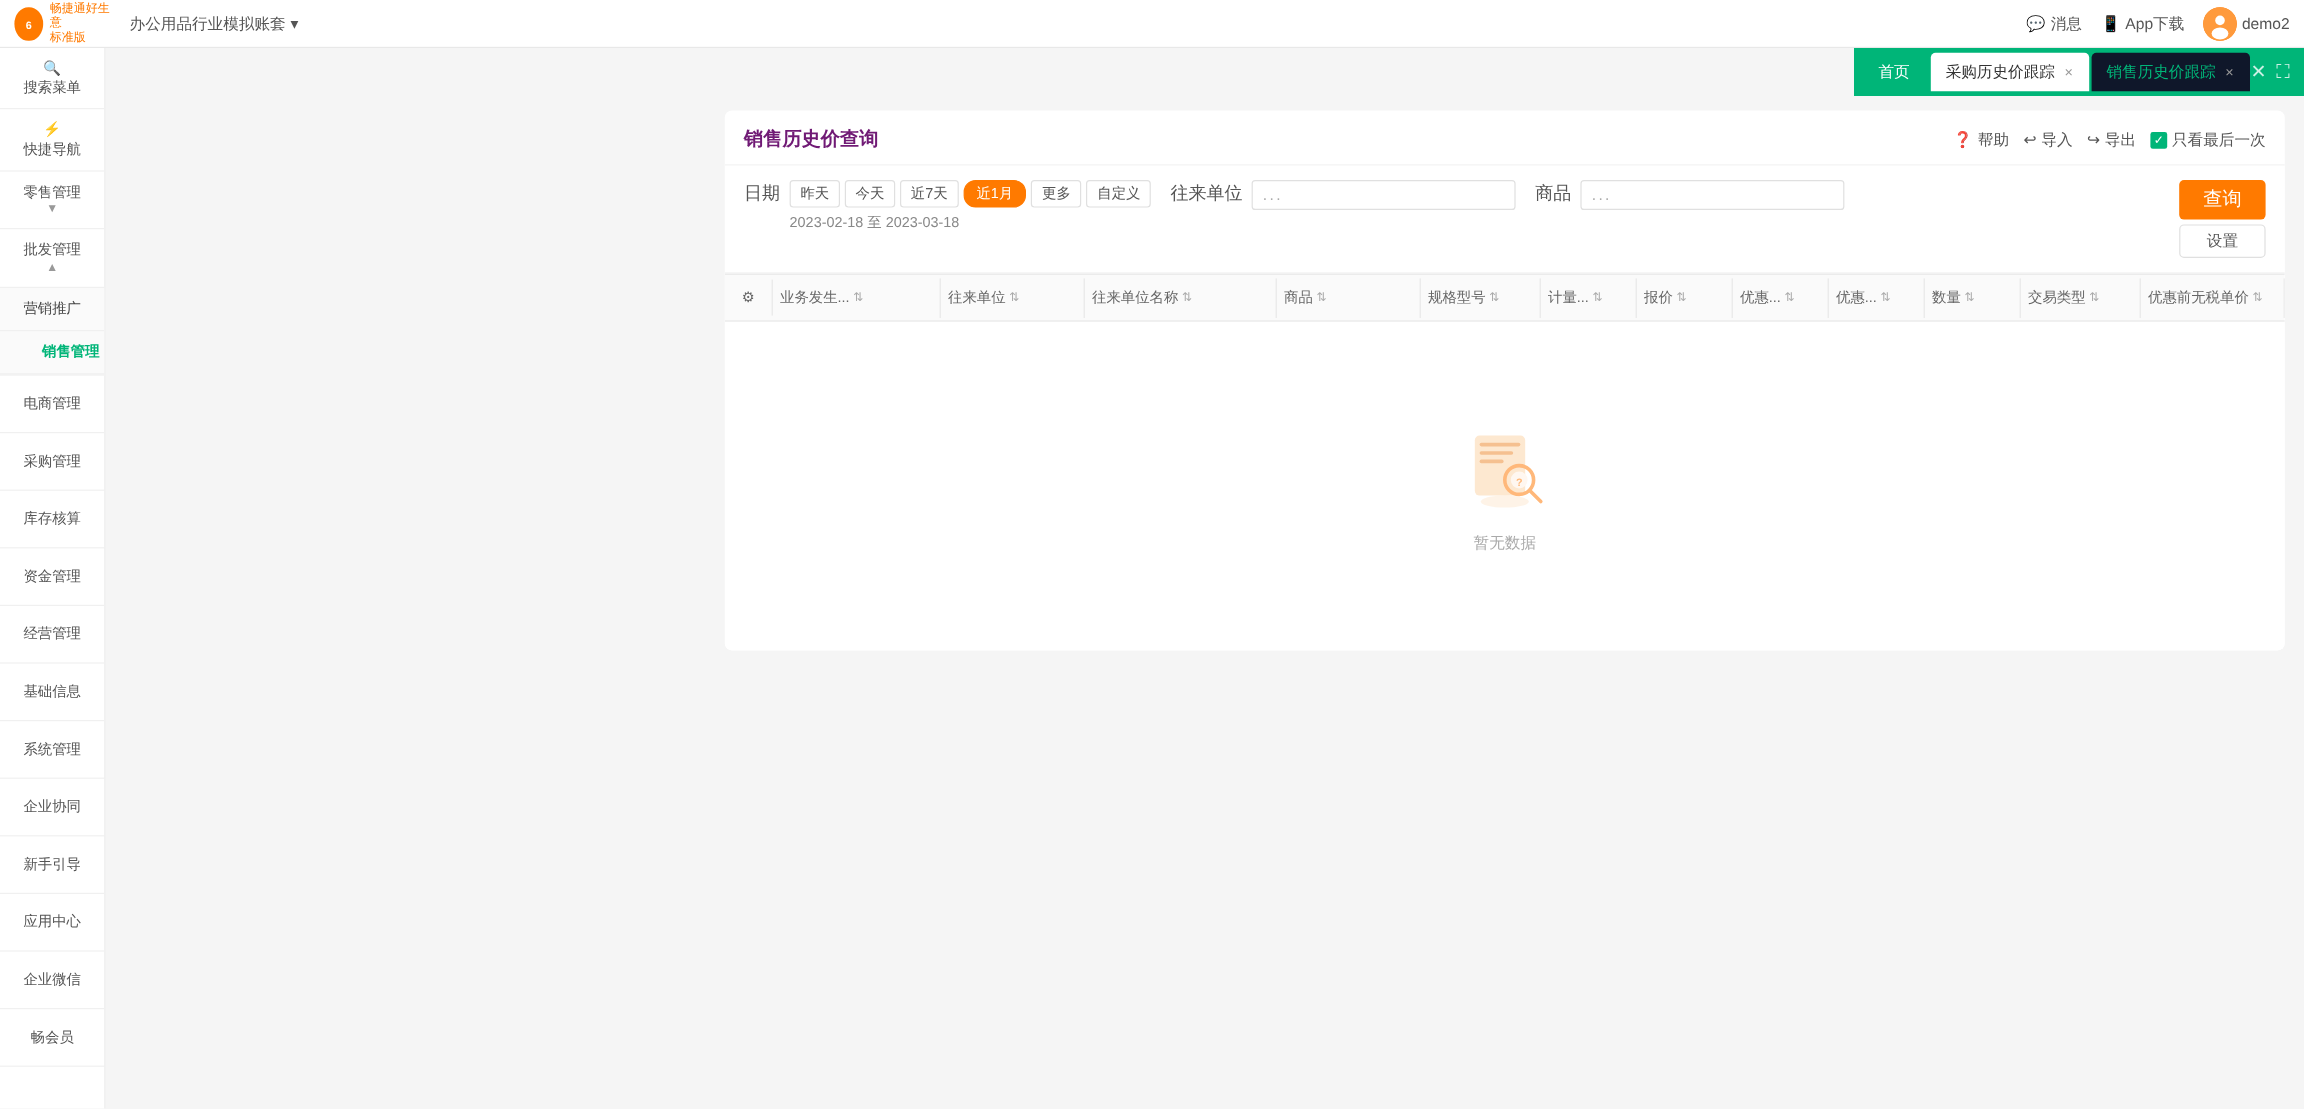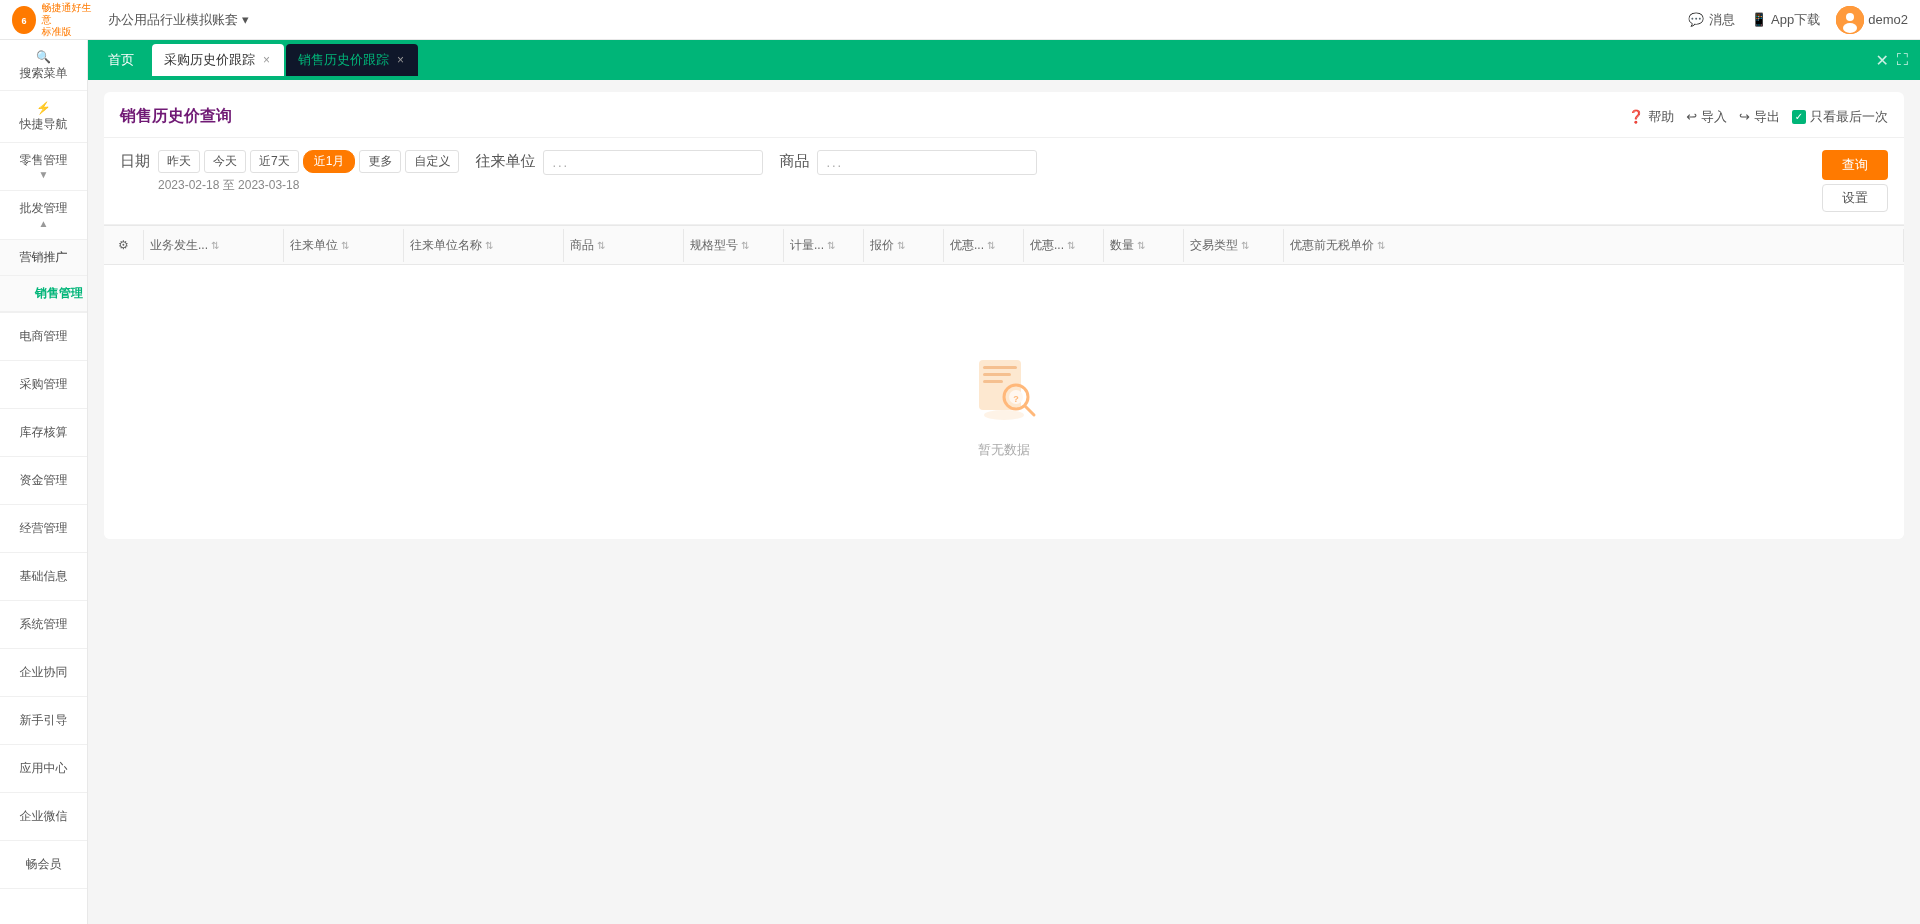--- a/index.html
+++ b/index.html
@@ -131,20 +131,21 @@
     }
     .sidebar-sub .sidebar-item.active { color: #00b578; font-weight: bold; align-items: flex-end; }
 
     
     .content-area {
       flex: 1;
       display: flex;
       flex-direction: column;
       overflow: hidden;
       background: #f5f5f5;
+      align-items: flex-end;
     }
 
     
     .tab-bar {
       height: 40px;
       background: #00b578;
       display: flex;
       align-items: center;
       padding: 0 4px;
       gap: 0;
@@ -331,21 +332,21 @@
       flex-direction: column;
       gap: 4px;
       margin-left: auto;
     }
     .btn-query {
       background: #ff7a00;
       color: white;
       border: none;
       border-radius: 4px;
       padding: 6px 20px;
-      font-size: 13px;
+      font-size: 16px;
       cursor: pointer;
       white-space: nowrap;
     }
     .btn-settings {
       background: #fff;
       color: #555;
       border: 1px solid #e0e0e0;
       border-radius: 4px;
       padding: 4px 16px;
       font-size: 13px;

